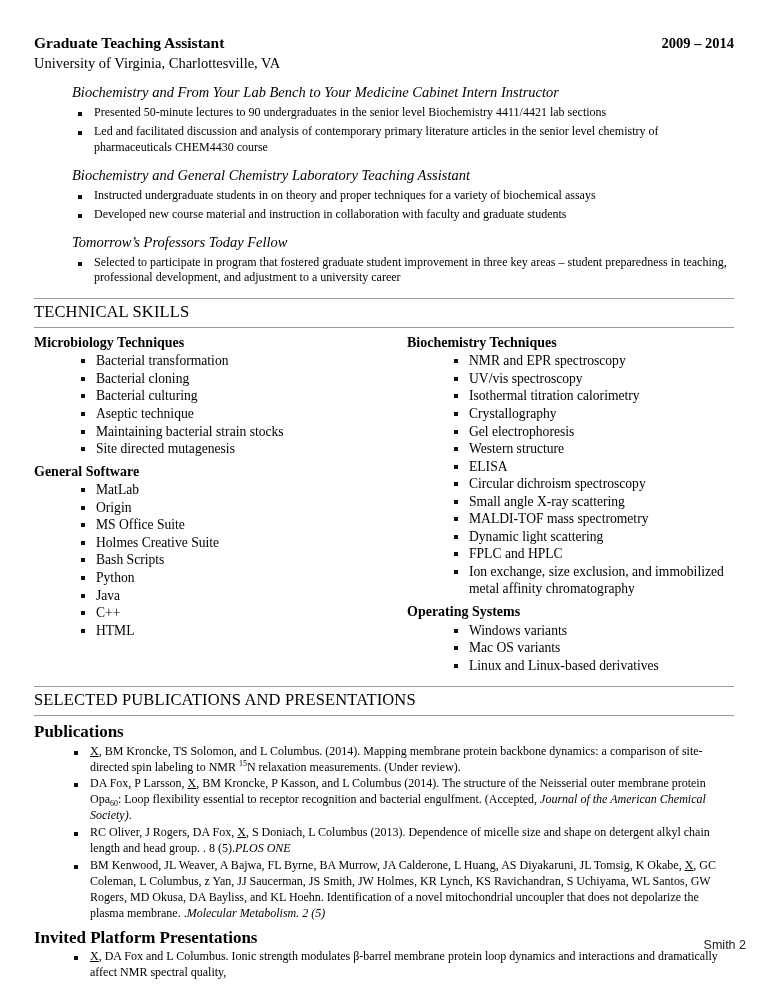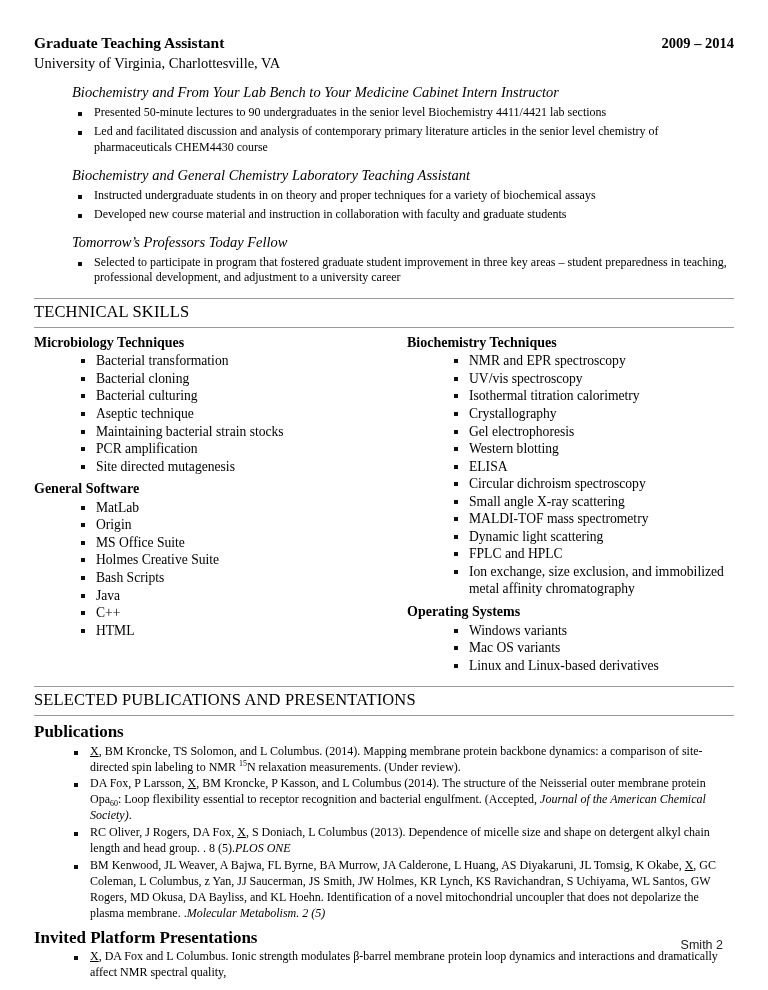--- a/index.html
+++ b/index.html
@@ -157,21 +157,21 @@
   }
 
   .u { text-decoration: underline; }
   .it { font-style: italic; }
   sup { font-size: 0.66em; vertical-align: super; line-height: 0; }
   sub { font-size: 0.66em; vertical-align: sub; line-height: 0; }
 
   
   .footer {
     position: absolute;
-    right: 45px;
+    right: 22px;
     bottom: 38px;
     font-family: "Liberation Sans", "DejaVu Sans", sans-serif;
     font-size: 12.5px;
     color: #222;
   }
 </style>
 </head>
 <body>
 
 <div class="page">
@@ -211,44 +211,44 @@
 
   <div class="skills-wrap">
     <div class="skills-col left" id="skills-left">
         <div class="skill-head">Microbiology Techniques</div>
         <ul class="skl">
           <li>Bacterial transformation</li>
           <li>Bacterial cloning</li>
           <li>Bacterial culturing</li>
           <li>Aseptic technique</li>
           <li>Maintaining bacterial strain stocks</li>
-          <li>PCR amplification</li>
           <li>Site directed mutagenesis</li>
         </ul>
         <div class="skill-head spaced">General Software</div>
         <ul class="skl">
           <li>MatLab</li>
           <li>Origin</li>
           <li>MS Office Suite</li>
           <li>Holmes Creative Suite</li>
           <li>Bash Scripts</li>
+          <li>Python</li>
           <li>Java</li>
           <li>C++</li>
           <li>HTML</li>
         </ul>
       </div>
     <div class="skills-col right" id="skills-right">
         <div class="skill-head">Biochemistry Techniques</div>
         <ul class="skl">
           <li>NMR and EPR spectroscopy</li>
           <li>UV/vis spectroscopy</li>
           <li>Isothermal titration calorimetry</li>
           <li>Crystallography</li>
           <li>Gel electrophoresis</li>
-          <li>Western blotting</li>
+          <li>Western structure</li>
           <li>ELISA</li>
           <li>Circular dichroism spectroscopy</li>
           <li>Small angle X-ray scattering</li>
           <li>MALDI-TOF mass spectrometry</li>
           <li>Dynamic light scattering</li>
           <li>FPLC and HPLC</li>
           <li>Ion exchange, size exclusion, and immobilized metal affinity chromatography</li>
         </ul>
         <div class="skill-head spaced">Operating Systems</div>
         <ul class="skl">

